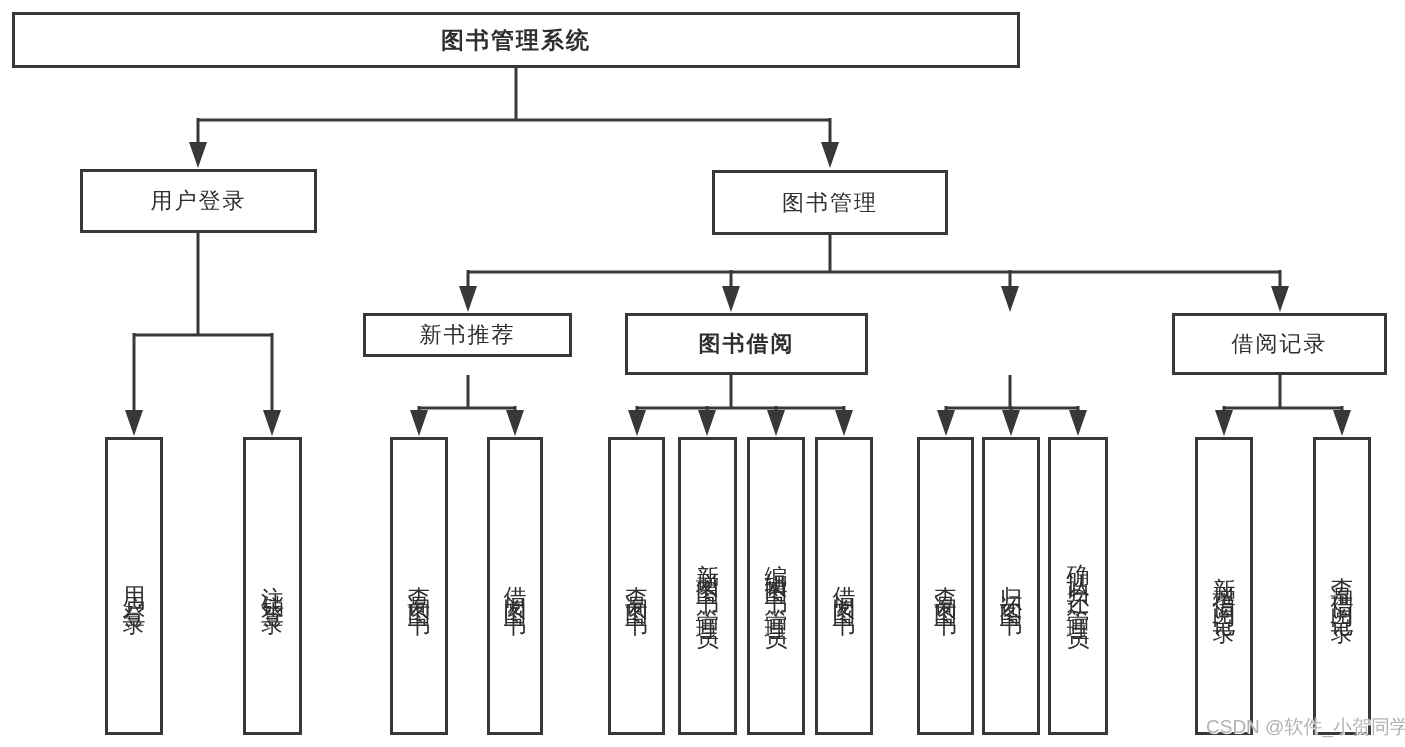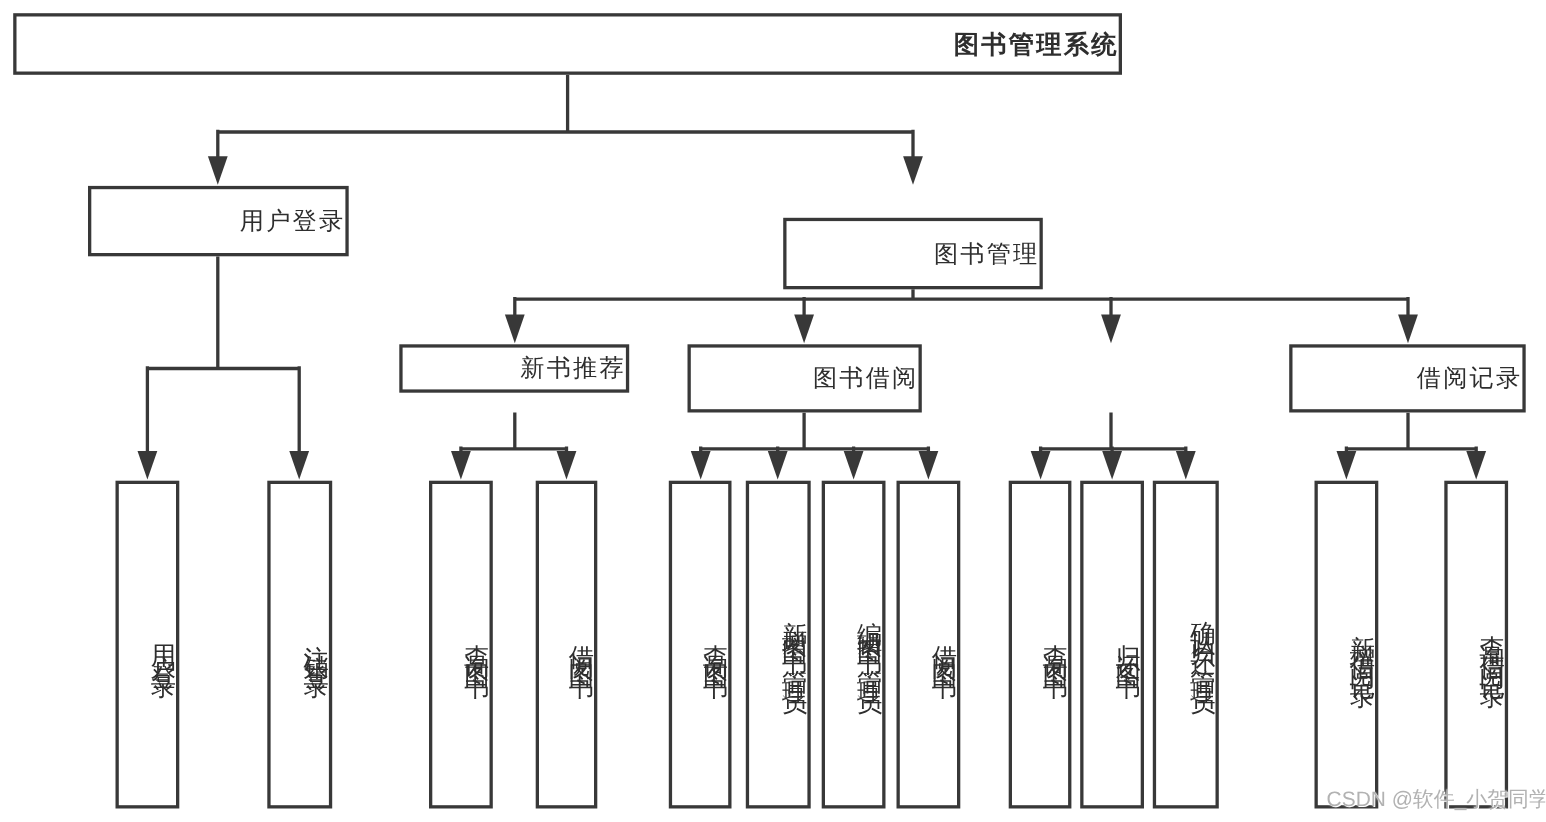--- a/index.html
+++ b/index.html
@@ -21,21 +21,21 @@
   .connector { position: absolute; left: 0; top: 0; }
   .connector path { stroke: var(--line); stroke-width: 3; fill: none; }
   .connector polygon { fill: var(--line); stroke: none; }
   .node {
     position: absolute;
     box-sizing: border-box;
     border: 3px solid var(--line);
     background: var(--box-background);
     display: flex;
     align-items: center;
-    justify-content: flex-end;
+    justify-content: center;
     color: var(--text);
   }
   .h-node { font-size: 22px; letter-spacing: 2px; }
   .title-node { font-size: 23px; font-weight: 600; letter-spacing: 2px; }
   .v-node .label {
     writing-mode: vertical-rl;
     text-orientation: mixed;
     font-size: 23px;
     line-height: 1;
     letter-spacing: 9px;
@@ -108,28 +108,28 @@
     </g>
   </svg>
 
   <div class="node h-node title-node" style="left:12px; top:12px; width:1008px; height:56px;">
     <span class="label">图书管理系统</span>
   </div>
 
   <div class="node h-node" style="left:80px; top:169px; width:237px; height:64px;">
     <span class="label">用户登录</span>
   </div>
-  <div class="node h-node" style="left:712px; top:170px; width:236px; height:65px;margin-top:28px;">
+  <div class="node h-node" style="left:712px; top:170px; width:236px; height:65px;">
     <span class="label">图书管理</span>
   </div>
 
   <div class="node h-node" style="left:363px; top:313px; width:209px; height:44px;">
     <span class="label">新书推荐</span>
   </div>
-  <div class="node h-node" style="left:625px; top:313px; width:213px; height:62px;">
+  <div class="node h-node" style="left:625px; top:313px; width:243px; height:62px;font-weight:bold;">
     <span class="label">图书借阅</span>
   </div>
   <div class="node h-node" style="left:1172px; top:313px; width:215px; height:62px;">
     <span class="label">借阅记录</span>
   </div>
 
   <div class="node v-node" style="left:105px; top:437px; width:58px; height:298px;">
     <span class="label">用户登录</span>
   </div>
   <div class="node v-node" style="left:243px; top:437px; width:59px; height:298px;">

